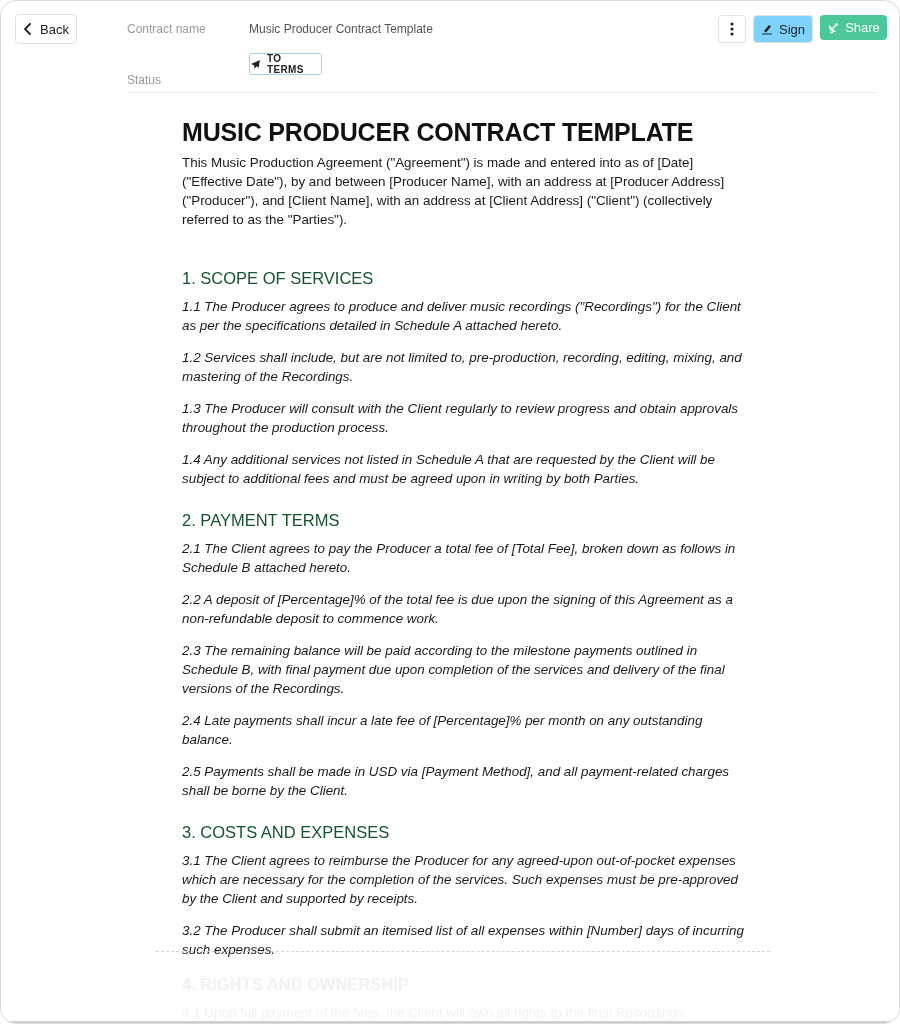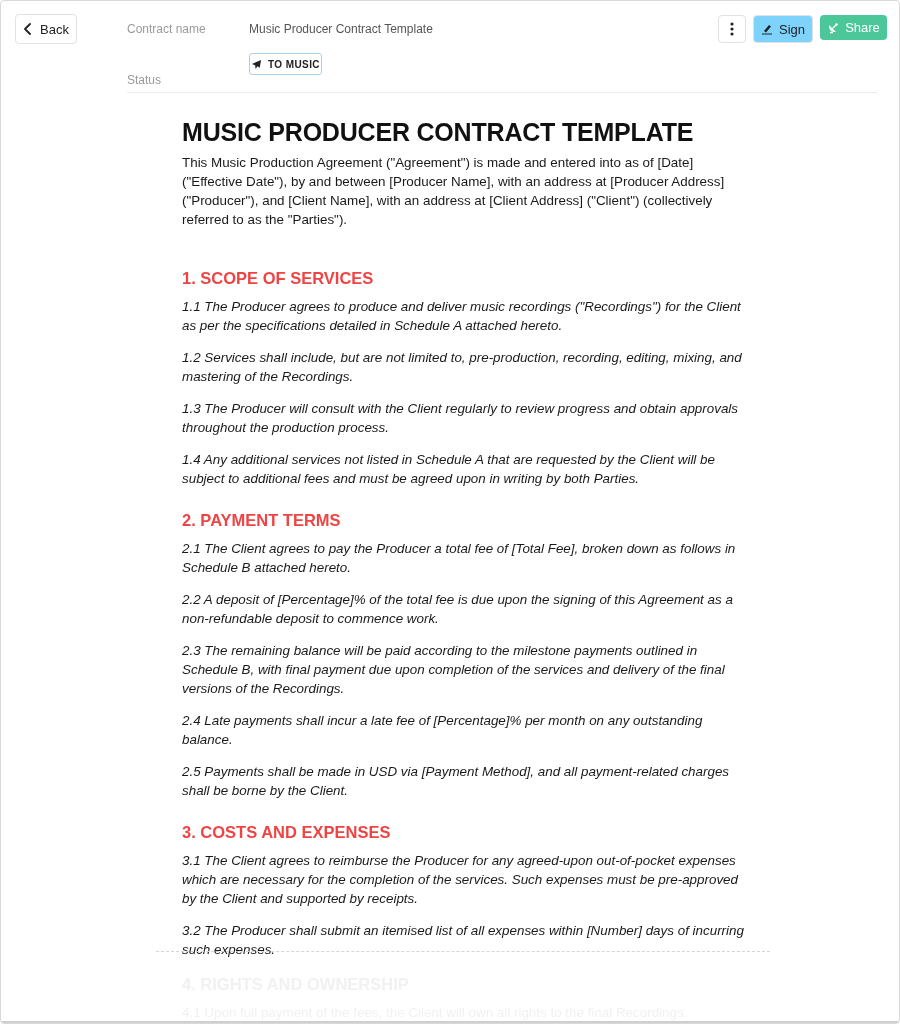--- a/index.html
+++ b/index.html
@@ -1,18 +1,18 @@
 <!DOCTYPE html>
 <html><head>
 <meta charset="utf-8">
 <style>
   * { box-sizing: border-box; margin: 0; padding: 0; }
   html, body { width: 900px; height: 1024px; overflow: hidden; background: #ffffff; }
   body { font-family: "Liberation Sans", sans-serif; color: #111; position: relative; }
-  .frame { position: absolute; inset: 0; border: 1px solid #d9d9d9; border-radius: 4px; overflow: hidden; background: #fff; }
+  .frame { position: absolute; inset: 0; border: 1px solid #d9d9d9; border-radius: 16px; overflow: hidden; background: #fff; }
 
   .back-btn {
     position: absolute; left: 14px; top: 13px; width: 62px; height: 30px;
     border: 1px solid #e2e2e2; border-radius: 4px; background: #fff;
     display: flex; align-items: center; justify-content: center; gap: 7px;
     font-size: 13px; color: #222; cursor: pointer;
   }
   .back-btn svg { width: 10px; height: 12px; }
 
   .meta-label { position: absolute; left: 126px; font-size: 12px; color: #9a9a9a; }
@@ -50,21 +50,21 @@
     border-radius: 4px; background: #4cc79a;
     display: flex; align-items: center; justify-content: center; gap: 6px;
     font-size: 13px; color: #fff; cursor: pointer;
   }
   .share-btn svg { width: 12px; height: 12px; }
 
   .doc { position: absolute; left: 181px; top: 114px; width: 570px; }
   .doc h1 { font-size: 25px; font-weight: bold; color: #111; letter-spacing: -0.2px; line-height: 34px; margin-bottom: 4px; white-space: nowrap; }
   .doc p { font-size: 13.4px; line-height: 19px; color: #1a1a1a; }
   .doc .intro { margin-bottom: 38px; }
-  .doc h2 { font-size: 16.5px; font-weight: bold; color: #ef4444; line-height: 22px; margin-bottom: 8px; }
+  .doc h2 { font-size: 16.5px; font-weight: normal; color: #14532d; line-height: 22px; margin-bottom: 8px; }
   .doc .clause { margin-bottom: 13px; font-style: italic; }
   .doc .section { margin-bottom: 21px; }
   .doc .section:last-child { margin-bottom: 7px; }
 
   .fade-line { position: absolute; left: 155px; width: 614px; top: 950px; border-top: 1px dashed #d6d6d6; }
   .faded { position: absolute; left: 181px; top: 972px; width: 570px; color: #f1f1f1; }
   .faded h2 { font-size: 16.5px; font-weight: bold; line-height: 22px; margin-bottom: 8px; }
   .faded p { font-size: 13.4px; line-height: 19px; }
   .bottom-bar { position: absolute; left: 0; right: 0; bottom: 0; height: 2px; background: #cfcfcf; }
 </style>
@@ -81,21 +81,21 @@
   </div>
 
   <span class="meta-label name">Contract name</span>
   <span class="meta-value">Music Producer Contract Template</span>
   <span class="meta-label status">Status</span>
 
   <div class="status-badge">
     <svg viewBox="0 0 12 12">
         <path d="M11 1 L1 5.5 L4.5 6.8 L5 11 L7 8 L9.5 9.5 Z" fill="#222"></path>
       </svg>
-    <span>TO MUSIC</span>
+    <span>TO TERMS</span>
   </div>
 
   <div class="divider"></div>
 
   <div class="more-btn">
     <svg viewBox="0 0 4 14">
         <circle cx="2" cy="2" r="1.6" fill="#222"></circle>
         <circle cx="2" cy="7" r="1.6" fill="#222"></circle>
         <circle cx="2" cy="12" r="1.6" fill="#222"></circle>
       </svg>

